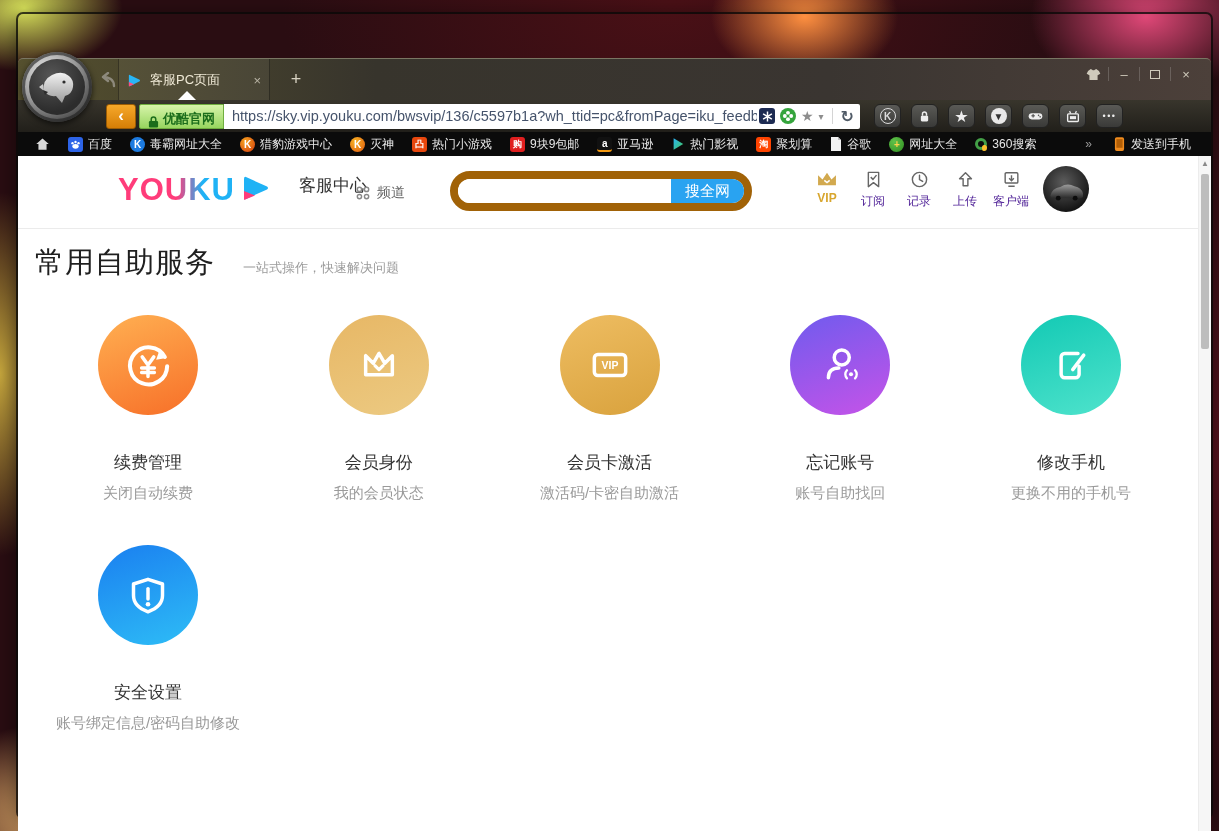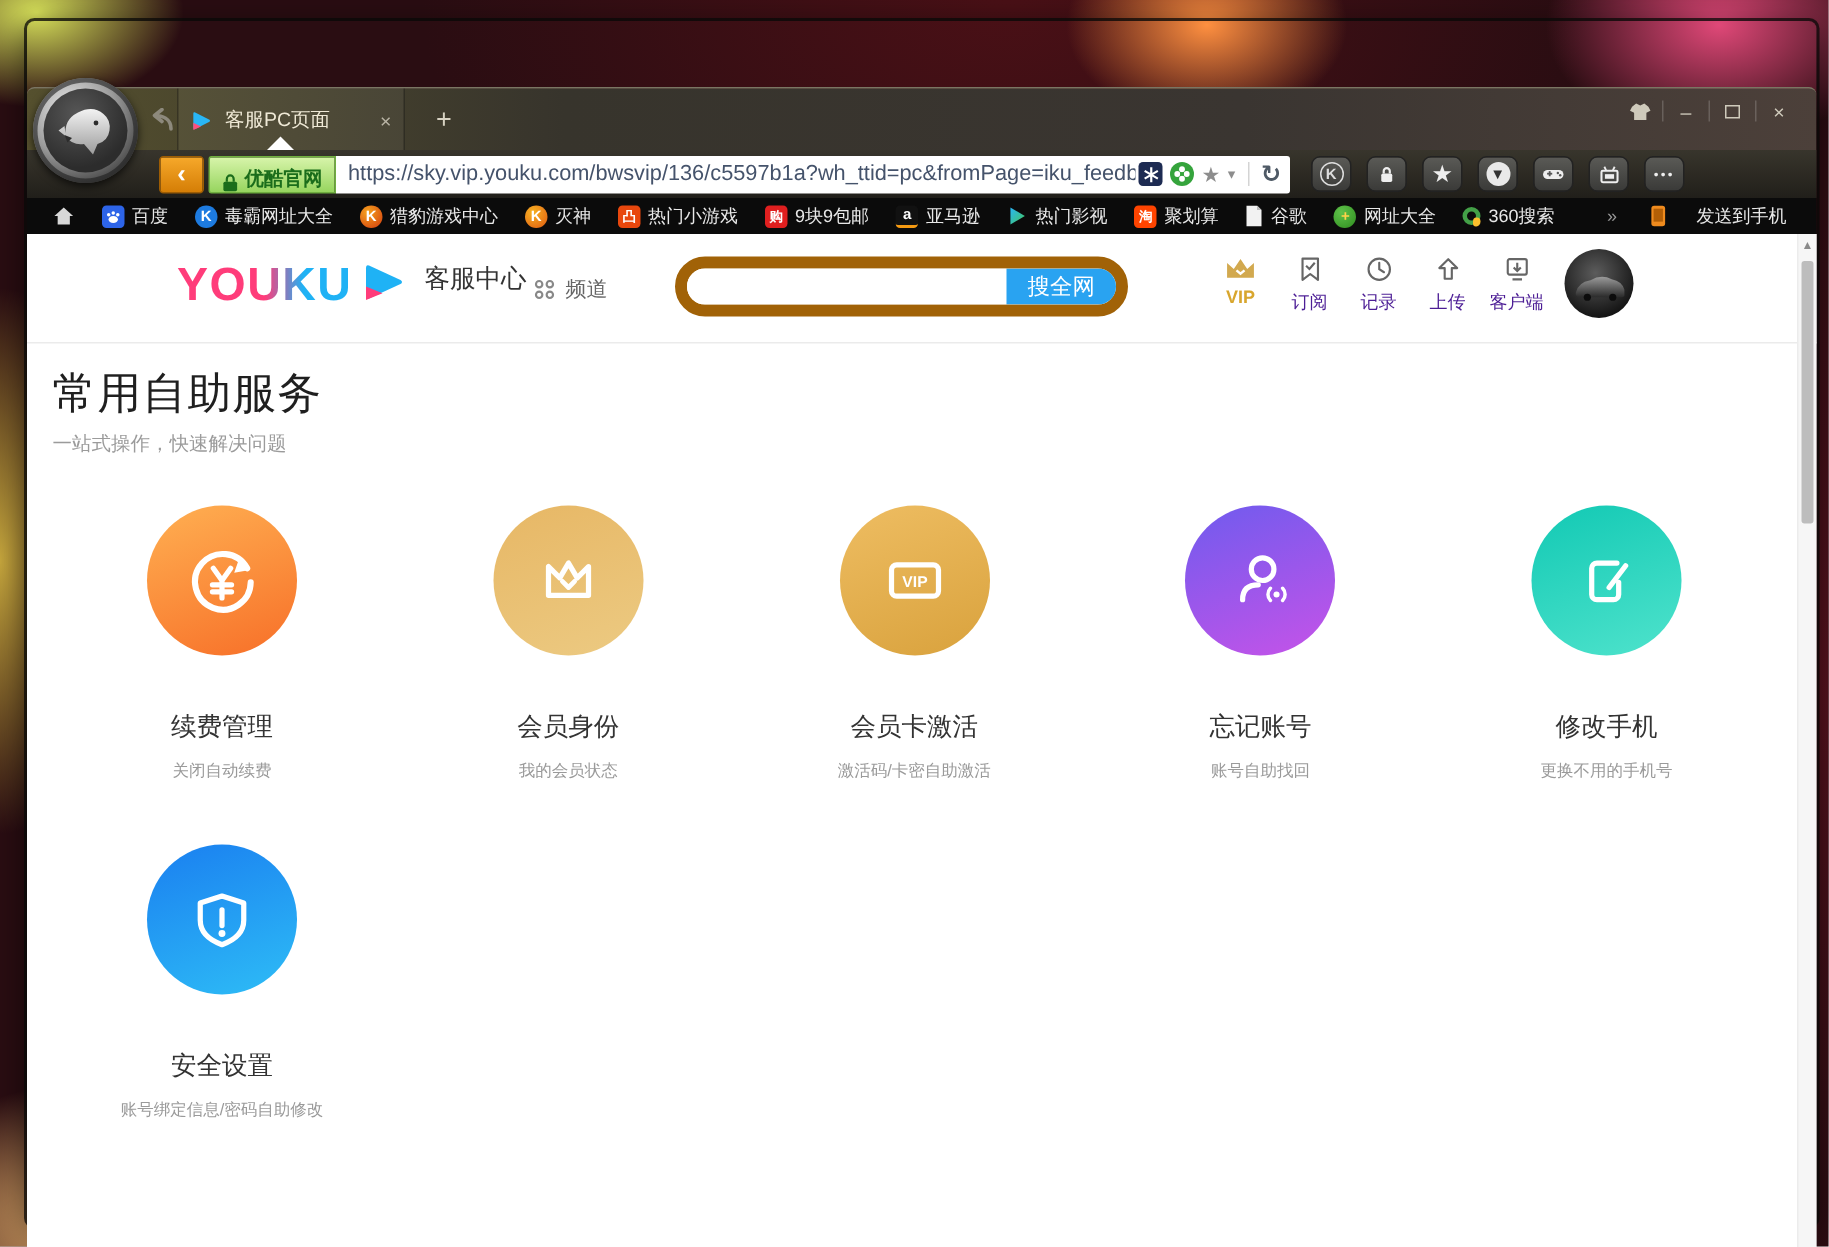--- a/index.html
+++ b/index.html
@@ -84,63 +84,63 @@
   .more-dots { letter-spacing:1.5px; font-size:9px; color:#eee; }
 
   
   .bookmarksbar { height:24px; background:#0b0b0b; display:flex; align-items:center;
     padding:0 10px; gap:4px; color:#e8e8e8; font-size:12px; }
   .bm { display:flex; align-items:center; gap:5px; padding:0 7px; white-space:nowrap; height:24px; }
   .bm-ico { width:15px; height:15px; border-radius:3px; display:flex; align-items:center;
     justify-content:center; font-size:10px; font-weight:bold; color:#fff; flex:none; }
   .round { border-radius:50%; }
   .bm-overflow { margin-left:auto; color:#9a9a9a; font-size:12px; padding:0 8px; }
-  .send-phone { display:flex; align-items:center; gap:20px; padding:0 10px; }
+  .send-phone { display:flex; align-items:center; gap:6px; padding:0 10px; }
   .o-ring { width:12px; height:12px; border:3px solid #43a047; border-radius:50%; position:relative; }
   .o-ring::after { content:""; position:absolute; right:-3px; bottom:-4px; width:5px; height:6px;
     background:#fbc02d; border-radius:50% 50% 60% 40%; }
 
   
   .viewport { position:relative; height:705px; background:#fff; overflow:hidden;
     border-radius:0 0 4px 4px; }
 
   
   .site-header { position:relative; height:73px; border-bottom:1px solid #ebebeb; background:#fff; }
   .logo-row { position:absolute; left:100px; top:18px; display:flex; align-items:flex-start; }
   .youku-word { font-size:31px; font-weight:bold; letter-spacing:1px;
     background:linear-gradient(90deg,#ff3c7a 0%,#ff3c7a 50%,#1fb2f5 72%,#1fb2f5 100%);
     -webkit-background-clip:text; background-clip:text; color:transparent; line-height:1; }
   .play-mark { margin-left:6px; }
-  .nav-title { margin-left:12px; font-size:17px; color:#333; }
+  .nav-title { margin-left:28px; font-size:17px; color:#333; }
   .channel { position:absolute; left:337px; top:28px; display:flex; align-items:center; gap:6px;
     color:#666; font-size:14px; }
   .search { position:absolute; left:432px; top:15px; width:302px; height:40px;
     border:8px solid #a16207; border-radius:20px; background:#fff; display:flex; overflow:hidden; }
   .search input { flex:1; border:none; outline:none; padding:0 16px; font-size:14px; }
   .search-btn { width:80px; background:#29a3f1; color:#fff; font-size:15px; border:none;
     display:flex; align-items:center; justify-content:center; }
   .user-menu { position:absolute; right:122px; top:10px; display:flex; align-items:flex-start; gap:6px; }
   .menu-item { width:40px; display:flex; flex-direction:column; align-items:center; gap:4px;
     color:#4c1d95; font-size:12px; padding-top:4px; white-space:nowrap; }
   .menu-item.vip { color:#d8a62e; font-weight:bold; }
   .avatar { width:46px; height:46px; border-radius:50%; overflow:hidden; margin-left:6px;
     background:radial-gradient(circle at 45% 35%, #5c5c5c, #141414 75%);
     display:flex; align-items:center; justify-content:center; }
 
   
-  .section-head { padding:14px 0 0 17px; display:flex; align-items:baseline; gap:4px;flex-direction:column; }
+  .section-head { padding:14px 0 0 17px; display:flex; align-items:baseline; gap:28px; }
   .section-title { font-size:29px; color:#1f1f1f; letter-spacing:1px; }
   .section-sub { font-size:13px; color:#9b9b9b; }
   .service-grid { display:flex; justify-content:space-between; padding:0 40px 0 30px; margin-top:32px; }
   .service-grid.row2 { justify-content:flex-start; margin-top:42px; }
   .svc { width:200px; display:flex; flex-direction:column; align-items:center; }
   .svc-icon { width:100px; height:100px; border-radius:50%; display:flex; align-items:center;
     justify-content:center; }
   .svc-title { margin-top:36px; font-size:17px; color:#333; }
-  .svc-sub { margin-top:10px; font-size:11px; color:#9a9a9a; white-space:nowrap; }
+  .svc-sub { margin-top:10px; font-size:15px; color:#9a9a9a; white-space:nowrap; }
   .g-renew { background:linear-gradient(160deg,#ffb052,#f76f28); }
   .g-member { background:linear-gradient(160deg,#e7b765,#ecca82); }
   .g-vipcard { background:linear-gradient(160deg,#eebd62,#d9a23d); }
   .g-account { background:linear-gradient(160deg,#6f5bee,#c653e8); }
   .g-phone { background:linear-gradient(160deg,#12c9b4,#4fe3cc); }
   .g-security { background:linear-gradient(160deg,#1a7ff0,#2ebdf6); }
   .faq-head { margin-top:74px; }
 
   
   .v-scroll { position:absolute; right:0; top:0; bottom:13px; width:13px; background:#f6f6f6;

